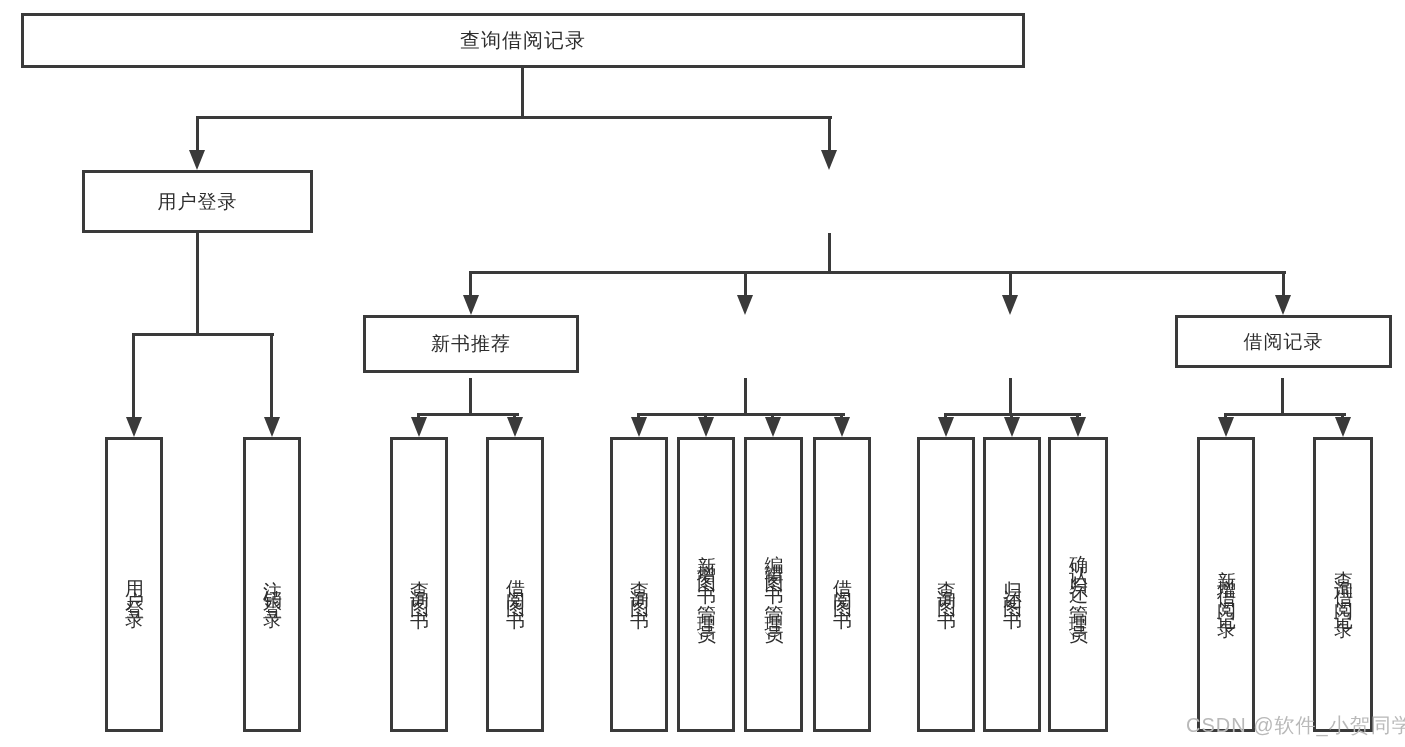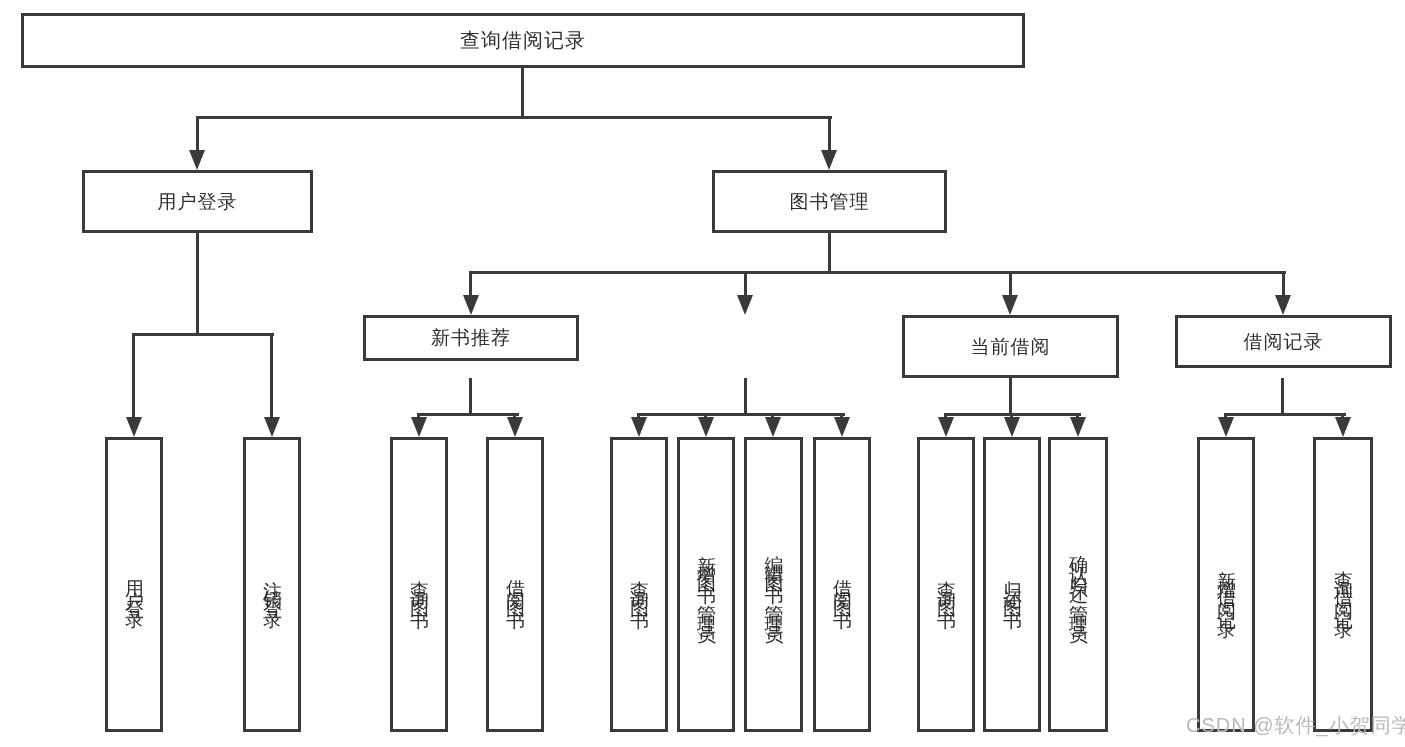--- a/index.html
+++ b/index.html
@@ -26,29 +26,23 @@
 
 <div class="canvas">
 
   <div class="hbox root" style="left:21px;top:13px;width:1004px;height:55px;">
     <span>查询借阅记录</span>
   </div>
 
   <div class="hbox" style="left:82px;top:170px;width:231px;height:63px;">
     <span>用户登录</span>
   </div>
-  <div class="hbox" style="left:712px;top:170px;width:235px;height:63px;">
-    <span>图书管理</span>
-  </div>
 
-  <div class="hbox" style="left:363px;top:315px;width:216px;height:46px;">
+  <div class="hbox" style="left:363px;top:315px;width:216px;height:58px;">
     <span>新书推荐</span>
-  </div>
-  <div class="hbox" style="left:902px;top:315px;width:217px;height:63px;">
-    <span>当前借阅</span>
   </div>
   <div class="hbox" style="left:1175px;top:315px;width:217px;height:53px;">
     <span>借阅记录</span>
   </div>
 
   <div class="vbox" style="left:105px;top:437px;width:58px;height:295px;">
     <span>用户登录</span>
   </div>
   <div class="vbox" style="left:243px;top:437px;width:58px;height:295px;">
     <span>注销登录</span>

